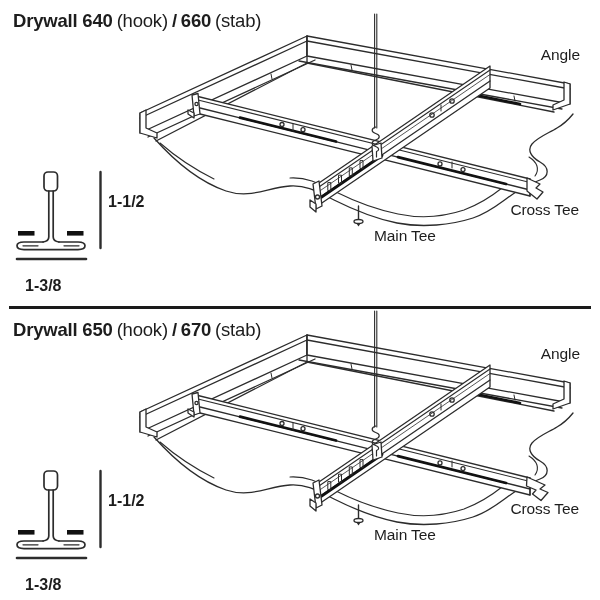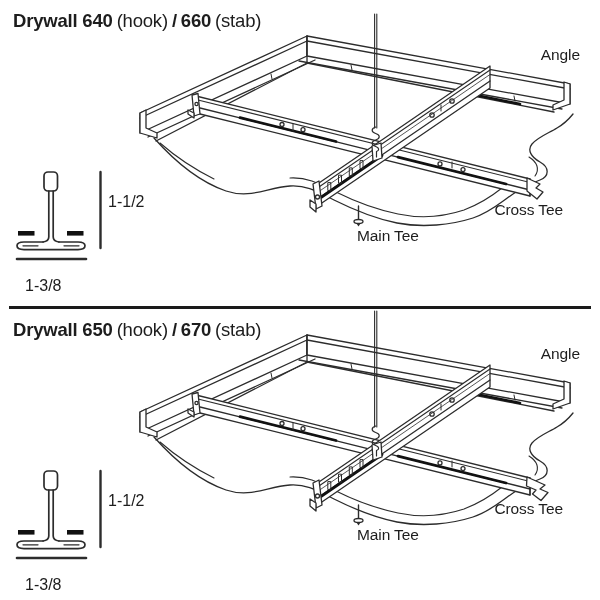--- a/index.html
+++ b/index.html
@@ -18,23 +18,23 @@
   .title .tb{font-weight:700;margin-right:4px}
   .title .tr{font-weight:400;margin-right:4px}
   .canvas{position:absolute;left:0;top:0;width:600px;height:300px}
   .panel.second .canvas{top:-10px}
   .canvas svg{position:absolute;left:0;top:0}
   .callout{
     position:absolute;font-size:15.5px;font-weight:400;letter-spacing:-0.1px;
     white-space:nowrap;
   }
   .angle-label{right:20px;top:46px}
-  .crosstee-label{right:37px;top:201px}
-  .maintee-label{left:357px;top:227px}
-  .dim{position:absolute;font-size:16px;font-weight:400;white-space:nowrap}
+  .crosstee-label{right:21px;top:201px}
+  .maintee-label{left:374px;top:227px}
+  .dim{position:absolute;font-size:16px;font-weight:700;white-space:nowrap}
   .dim-h{left:108px;top:193px}
   .dim-w{left:25px;top:277px}
 </style>
 </head>
 <body>
 
 <section class="panel">
   <h1 class="title">
     <span class="tb">Drywall 640</span><span class="tr">(hook)</span><span class="tb">/</span><span class="tb">660</span><span class="tr">(stab)</span>
   </h1>

